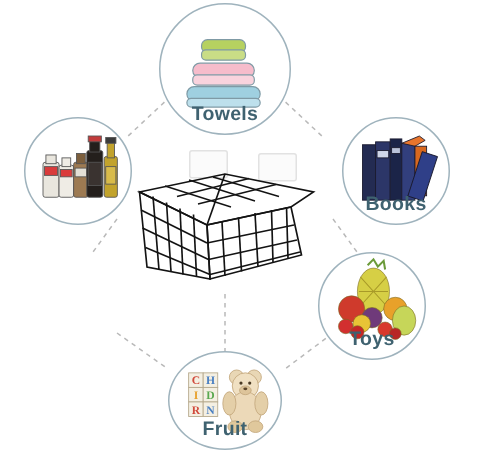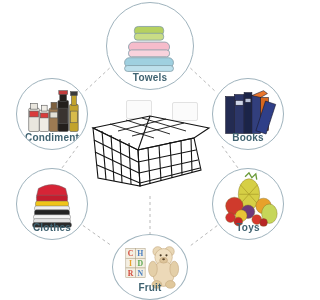--- a/index.html
+++ b/index.html
@@ -35,21 +35,21 @@
   }
   .node-art {
     position: absolute;
     left: 0; top: 0;
     width: 100%;
     height: 100%;
   }
   .node-label {
     position: relative;
     z-index: 5;
-    font-size: 10px;
+    font-size: 13px;
     font-weight: bold;
     color: #3f6270;
     letter-spacing: 0.2px;
     margin-bottom: 6px;
     text-align: center;
     white-space: nowrap;
   }
   .basket {
     position: absolute;
     left: 88px;
@@ -153,57 +153,41 @@
         <rect x="42" y="22" width="11" height="32" rx="1.5" fill="#241f1c"></rect>
         <rect x="44" y="14" width="7" height="9" fill="#241f1c"></rect>
         <rect x="43" y="12" width="9" height="4" fill="#c23b3b"></rect>
         <rect x="43" y="30" width="9" height="16" fill="#3a3330"></rect>
         <rect x="54" y="26" width="9" height="28" rx="1.5" fill="#c2a32c"></rect>
         <rect x="56" y="16" width="5" height="11" fill="#c2a32c"></rect>
         <rect x="55" y="13" width="7" height="4" fill="#3b3b3b"></rect>
         <rect x="55" y="33" width="7" height="12" fill="#d8bb4a"></rect>
       </g>
     </svg>
-    <div class="node-label">Condiment</div>
-  </div>
-
-  <div class="node" style="left:212px; top:78px; width:72px; height:72px;">
+  </div>
+
+  <div class="node" style="left:228px; top:78px; width:72px; height:72px;">
     <svg class="node-art" viewBox="0 0 72 72">
       <g stroke="#1a1a2e" stroke-width="0.6">
         <rect x="13" y="18" width="9" height="38" fill="#232b52"></rect>
         <rect x="22" y="16" width="10" height="40" fill="#2c3668"></rect>
         <rect x="32" y="14" width="8" height="42" fill="#1b2448"></rect>
         <rect x="40" y="17" width="9" height="39" fill="#323f7d"></rect>
         <polygon points="40,17 52,12 56,15 49,19" fill="#e8752c"></polygon>
         <rect x="49" y="19" width="8" height="34" fill="#d8681f"></rect>
         <g transform="rotate(18 56 36)">
           <rect x="50" y="24" width="11" height="32" fill="#2f3f88"></rect>
         </g>
         <rect x="23" y="22" width="8" height="5" fill="#cfd6e8"></rect>
         <rect x="33" y="20" width="6" height="4" fill="#b9c2d9"></rect>
       </g>
     </svg>
     <div class="node-label">Books</div>
   </div>
 
-  <div class="node" style="left:16px; top:168px; width:72px; height:72px;">
-    <svg class="node-art" viewBox="0 0 72 72">
-      <g stroke="#6b6b6b" stroke-width="0.5">
-        <path d="M22 20 q14 -8 28 0 l2 8 q-16 5 -32 0 z" fill="#d62436"></path>
-        <rect x="20" y="27" width="32" height="7" rx="2" fill="#c21d2e"></rect>
-        <rect x="19" y="33" width="34" height="6" rx="2" fill="#f0c419"></rect>
-        <rect x="18" y="38" width="36" height="5" rx="2" fill="#efefef"></rect>
-        <rect x="18" y="42" width="36" height="6" rx="2" fill="#232323"></rect>
-        <rect x="17" y="47" width="38" height="5" rx="2" fill="#f4f4f4"></rect>
-        <rect x="17" y="51" width="38" height="5" rx="2" fill="#e3e3e3"></rect>
-        <rect x="16" y="55" width="40" height="5" rx="2" fill="#2b2b2b"></rect>
-      </g>
-    </svg>
-    <div class="node-label">Clothes</div>
-  </div>
 
   <div class="node" style="left:212px; top:168px; width:72px; height:72px;">
     <svg class="node-art" viewBox="0 0 72 72">
       <g stroke="#7a6a24" stroke-width="0.4">
         <path d="M33 8 l4 -4 l3 5 l4 -4 l1 6" fill="none" stroke="#6b9b3a" stroke-width="1.4"></path>
         <ellipse cx="37" cy="26" rx="11" ry="16" fill="#d6cf45"></ellipse>
         <path d="M28 16 L46 36 M46 16 L28 36 M27 26 L47 26" stroke="#a89a28" stroke-width="0.7" fill="none"></path>
         <circle cx="22" cy="38" r="9" fill="#cf3a2c"></circle>
         <circle cx="52" cy="38" r="8" fill="#e8a12a"></circle>
         <ellipse cx="58" cy="46" rx="8" ry="10" fill="#c6d659"></ellipse>

